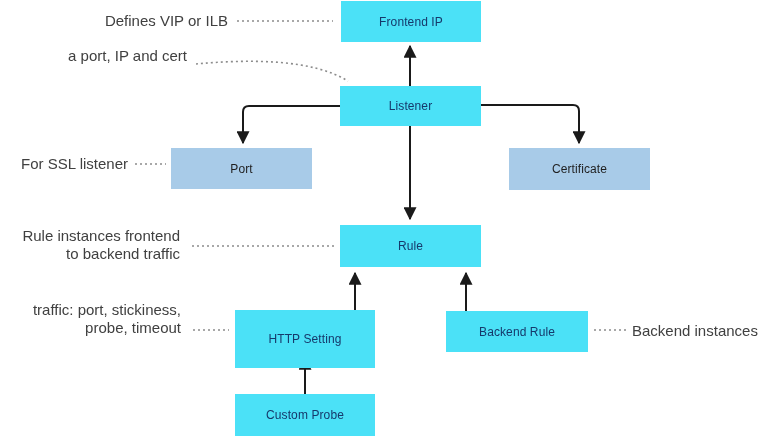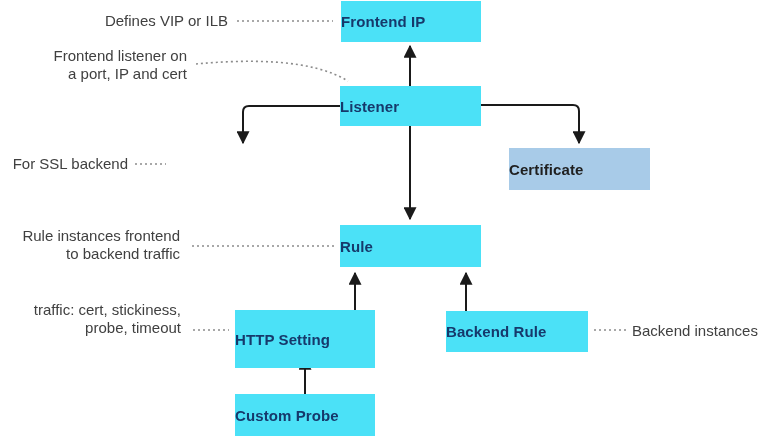--- a/index.html
+++ b/index.html
@@ -36,22 +36,23 @@
     stroke: var(--dotted);
     stroke-width: 1.6;
     stroke-dasharray: 2 3;
     fill: none;
   }
   .arrowhead-fill { fill: var(--arrow); }
   .node {
     position: absolute;
     display: flex;
     align-items: center;
-    font-weight: bold;
-    font-size: 15px;
+    justify-content: center;
+    font-weight: normal;
+    font-size: 12px;
     letter-spacing: 0.1px;
   }
   .node.cyan  { background: var(--node-cyan);  color: var(--node-text-navy); }
   .node.steel { background: var(--node-steel); color: var(--node-text-dark); }
   .note {
     position: absolute;
     color: var(--annotation-text);
     font-size: 15px;
     line-height: 18px;
   }
@@ -103,51 +104,53 @@
     <path class="dotted" d="M 193 330 L 229 330"></path>
     <path class="dotted" d="M 594 330 L 626 330"></path>
   </svg>
 
   <div id="n-frontend-ip" class="node cyan">
     <span>Frontend IP</span>
   </div>
   <div id="n-listener" class="node cyan">
     <span>Listener</span>
   </div>
+  <div id="n-port" class="node steel">
+    <span>Port</span>
+  </div>
   <div id="n-certificate" class="node steel">
     <span>Certificate</span>
   </div>
   <div id="n-rule" class="node cyan">
     <span>Rule</span>
   </div>
   <div id="n-http-setting" class="node cyan">
     <span>HTTP Setting</span>
   </div>
   <div id="n-backend-pool" class="node cyan">
     <span>Backend Rule</span>
   </div>
   <div id="n-custom-probe" class="node cyan">
     <span>Custom Probe</span>
   </div>
 
   <div id="a-frontend-ip" class="note right">
     <div>Defines VIP or ILB</div>
   </div>
   <div id="a-listener" class="note right">
-    <div>Frontend listener on</div>
     <div>a port, IP and cert</div>
   </div>
   <div id="a-port" class="note right">
-    <div>For SSL backend</div>
+    <div>For SSL listener</div>
   </div>
   <div id="a-rule" class="note right">
     <div>Rule instances frontend</div>
     <div>to backend traffic</div>
   </div>
   <div id="a-http-setting" class="note right">
-    <div>traffic: cert, stickiness,</div>
+    <div>traffic: port, stickiness,</div>
     <div>probe, timeout</div>
   </div>
   <div id="a-backend-pool" class="note left">
     <div>Backend instances</div>
   </div>
 
 </div>
 
 </body></html>

